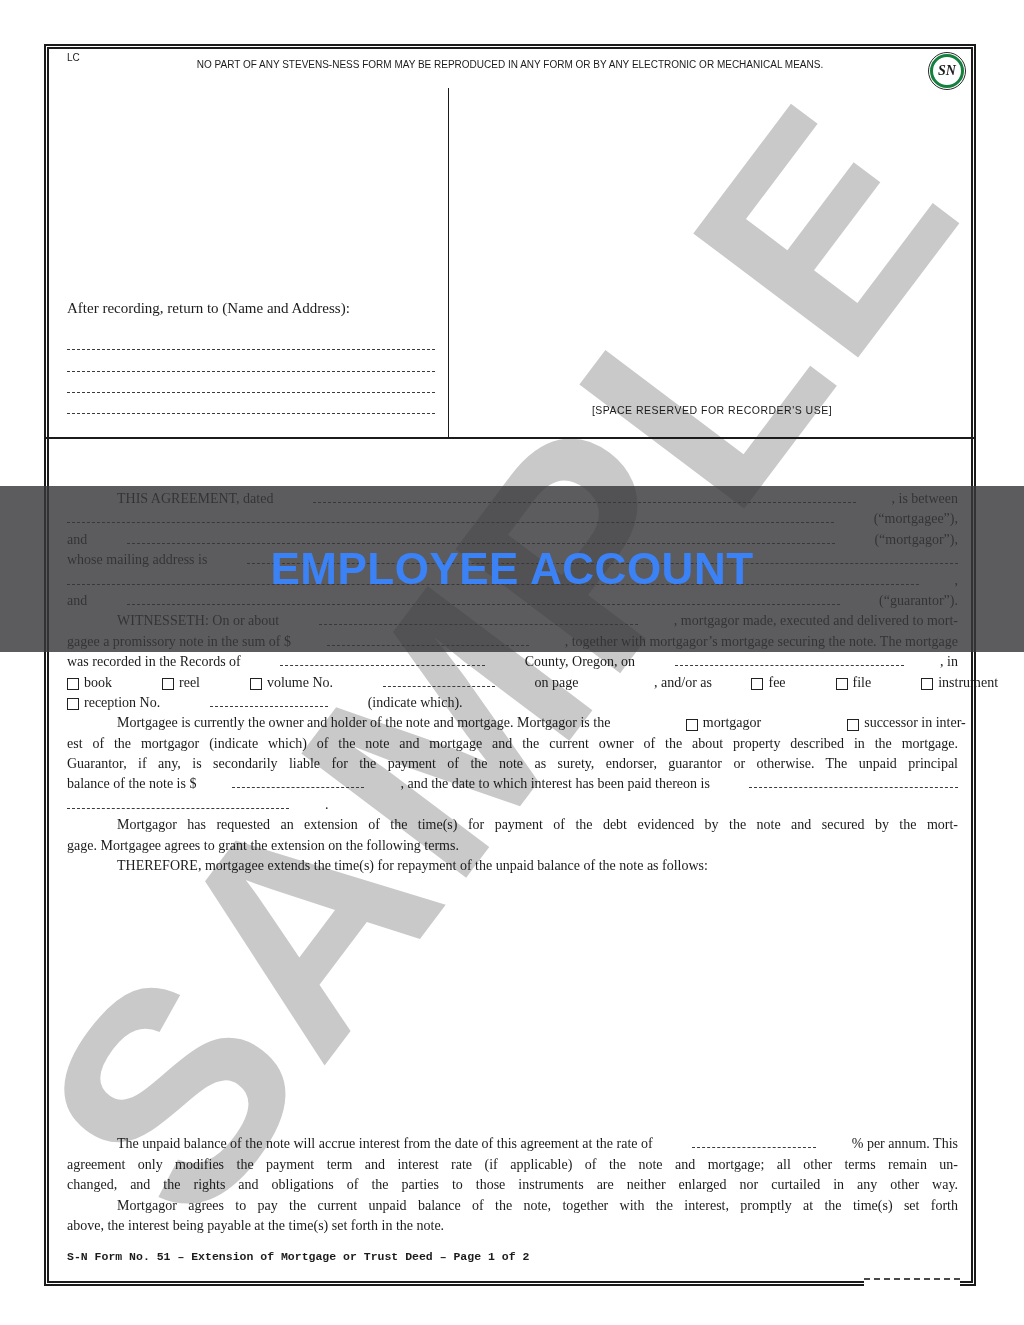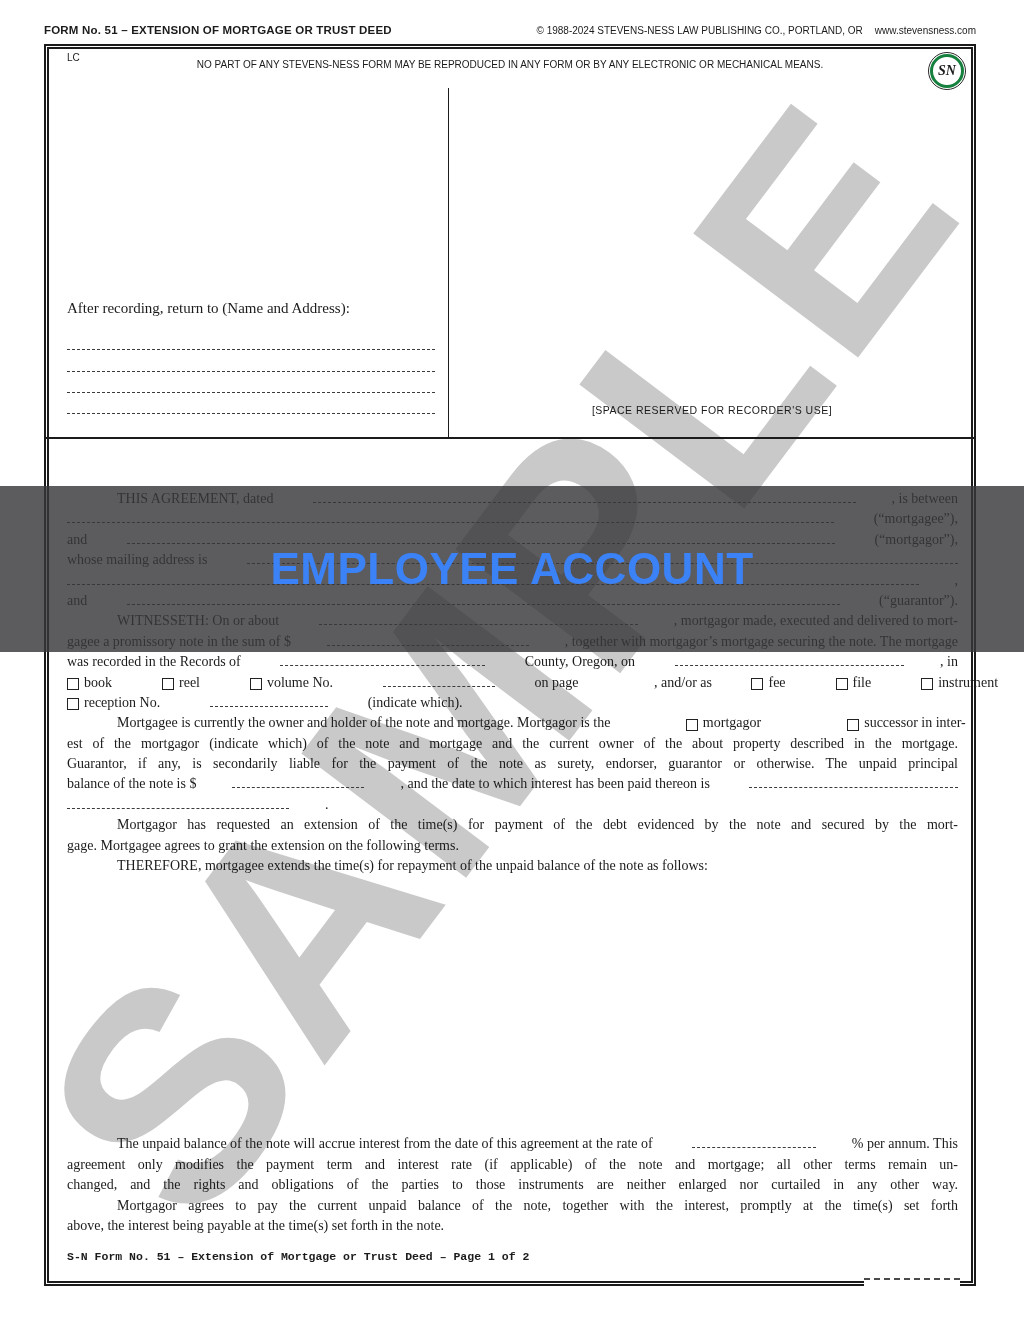--- a/index.html
+++ b/index.html
@@ -61,27 +61,20 @@
   .pmarks{position:absolute;left:864px;top:1278px;width:96px;height:8px;background:#ffffff;
           border-top:2px dashed #4a4a4a;z-index:4;}
 </style>
 </head>
 <body>
 
 <div class="page">
 
   <span class="watermark" style="color: rgb(201, 201, 201);">SAMPLE</span>
 
-  <div class="tophdr">
-    <span class="f-left">FORM No. 51 – EXTENSION OF MORTGAGE OR TRUST DEED</span>
-    <span class="f-right">
-      <span>© 1988-2024  STEVENS-NESS LAW PUBLISHING CO., PORTLAND, OR</span>
-      <span>www.stevensness.com</span>
-    </span>
-  </div>
 
   <div class="formbox"></div>
 
   <div class="lc">LC</div>
   <div class="notice">NO PART OF ANY STEVENS-NESS FORM MAY BE REPRODUCED IN ANY FORM OR BY ANY ELECTRONIC OR MECHANICAL MEANS.</div>
   <div class="snlogo">
     <span class="inner">
       <span class="sntext">SN</span>
     </span>
   </div>

